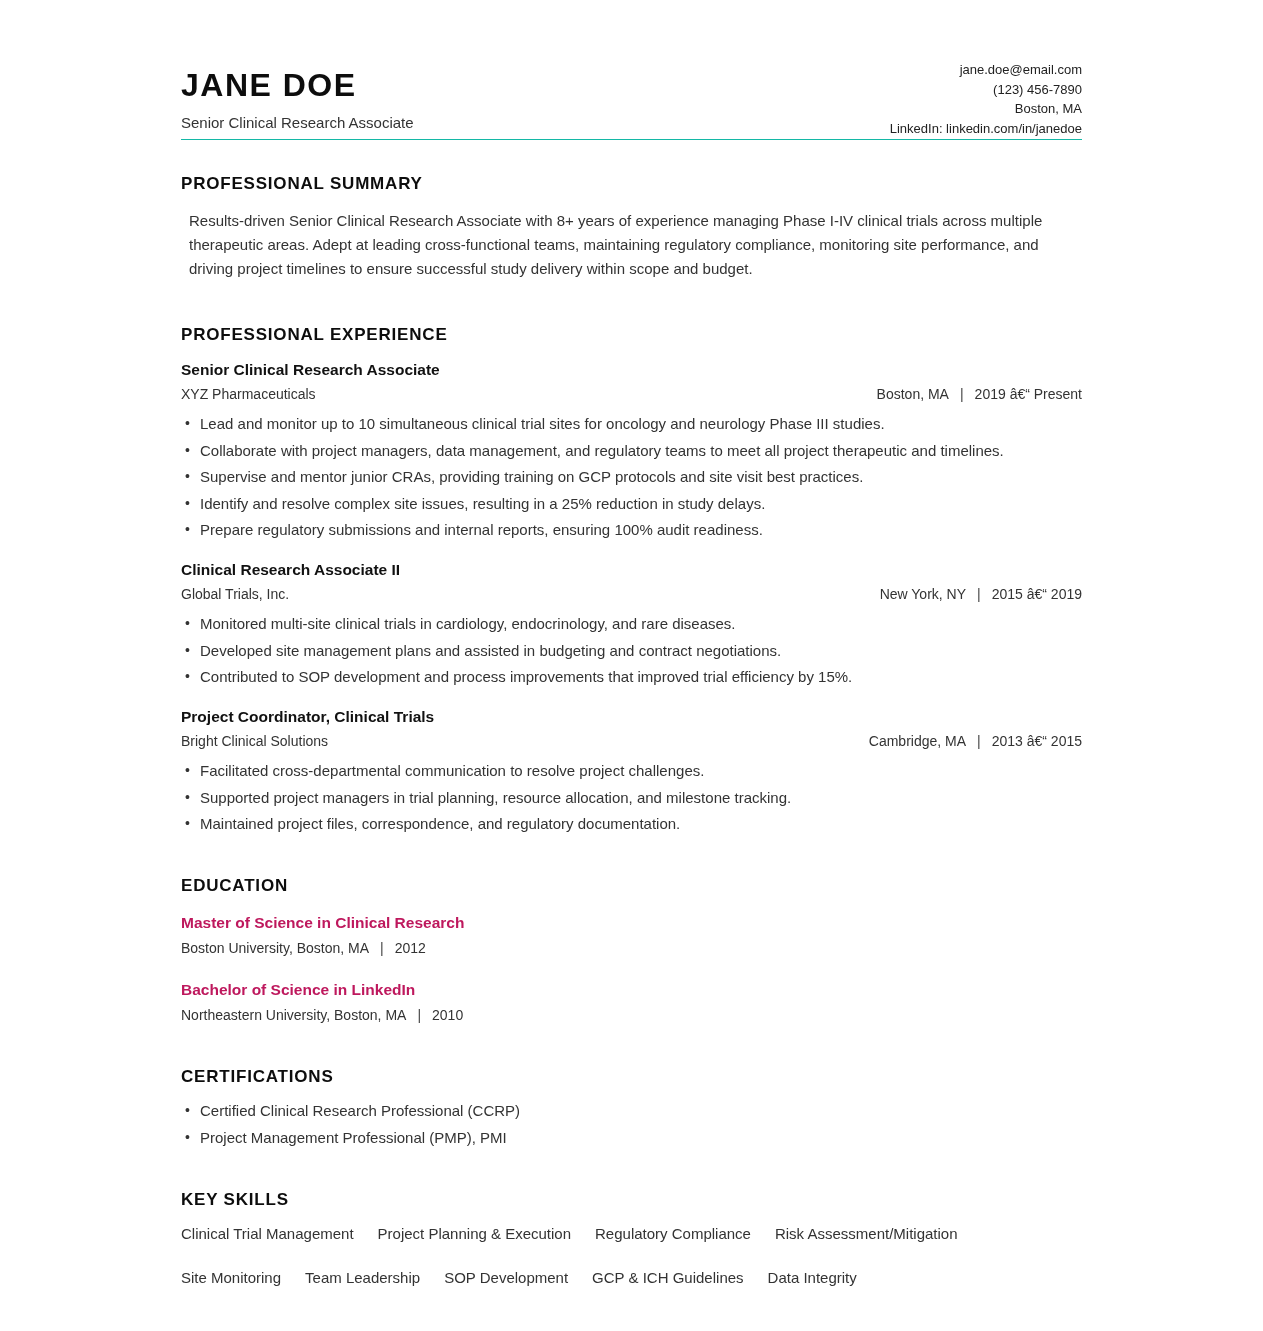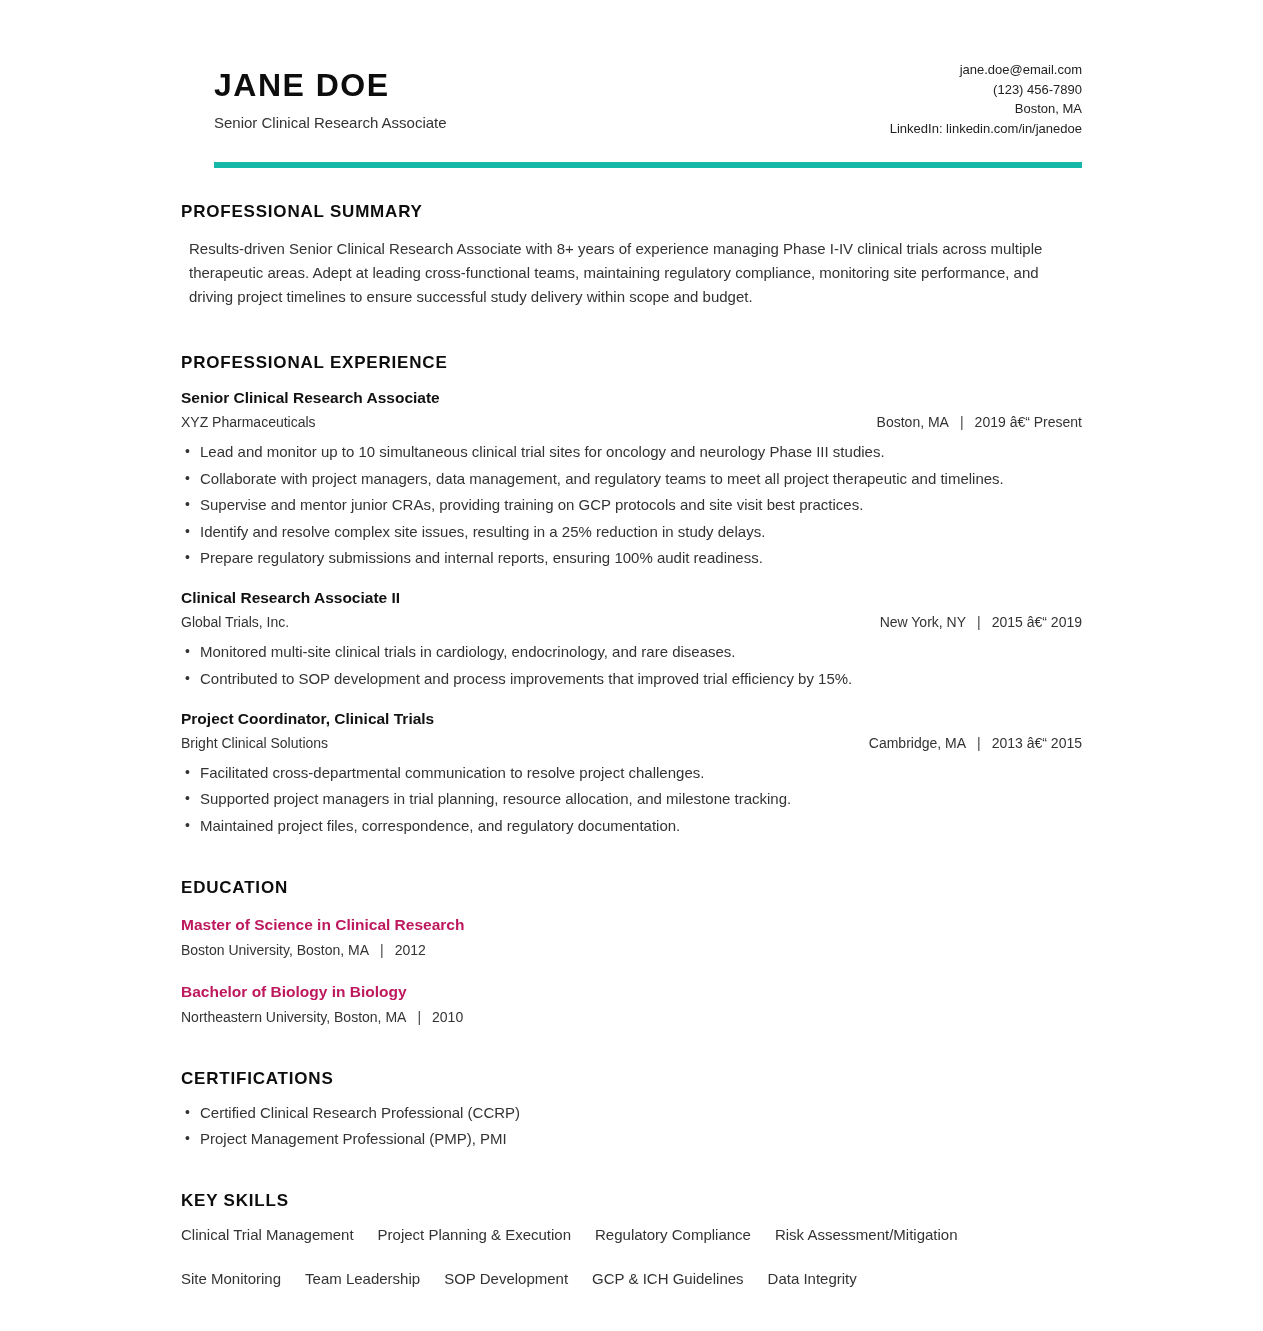--- a/index.html
+++ b/index.html
@@ -16,23 +16,22 @@
     margin: 0 auto;
     padding-top: 58px;
     padding-bottom: 60px;
   }
 
   
   .resume-header {
     display: flex;
     justify-content: space-between;
     align-items: flex-start;
-    border-bottom: 6px solid #14b8a6;
-    padding-bottom: 24px;
-    margin-left: 33px;
+    border-bottom: 1px solid #14b8a6;
+    padding-bottom: 1px;
   }
   .name {
     font-size: 32px;
     font-weight: bold;
     color: #0d0d0d;
     letter-spacing: 1.5px;
     line-height: 1.1;
     margin-top: 10px;
   }
   .job-headline {
@@ -175,20 +174,21 @@
     <div class="job">
       <div class="job-title">Clinical Research Associate II</div>
       <div class="meta-row">
         <span>Global Trials, Inc.</span>
         <span>
           <span>New York, NY</span><span class="pipe">|</span><span>2015 â€“ 2019</span>
         </span>
       </div>
       <ul class="bullets">
         <li>Monitored multi-site clinical trials in cardiology, endocrinology, and rare diseases.</li>
+        <li>Developed site management plans and assisted in budgeting and contract negotiations.</li>
         <li>Contributed to SOP development and process improvements that improved trial efficiency by 15%.</li>
       </ul>
     </div>
 
     <div class="job">
       <div class="job-title">Project Coordinator, Clinical Trials</div>
       <div class="meta-row">
         <span>Bright Clinical Solutions</span>
         <span>
           <span>Cambridge, MA</span><span class="pipe">|</span><span>2013 â€“ 2015</span>
@@ -206,21 +206,21 @@
     <h2 class="section-heading">EDUCATION</h2>
 
     <div class="edu-entry">
       <div class="degree">Master of Science in Clinical Research</div>
       <div class="edu-meta">
         <span>Boston University, Boston, MA</span><span class="pipe">|</span><span>2012</span>
       </div>
     </div>
 
     <div class="edu-entry">
-      <div class="degree">Bachelor of Biology in Biology</div>
+      <div class="degree">Bachelor of Science in LinkedIn</div>
       <div class="edu-meta">
         <span>Northeastern University, Boston, MA</span><span class="pipe">|</span><span>2010</span>
       </div>
     </div>
   </div>
 
   <div class="section">
     <h2 class="section-heading">CERTIFICATIONS</h2>
     <ul class="bullets">
       <li>Certified Clinical Research Professional (CCRP)</li>

